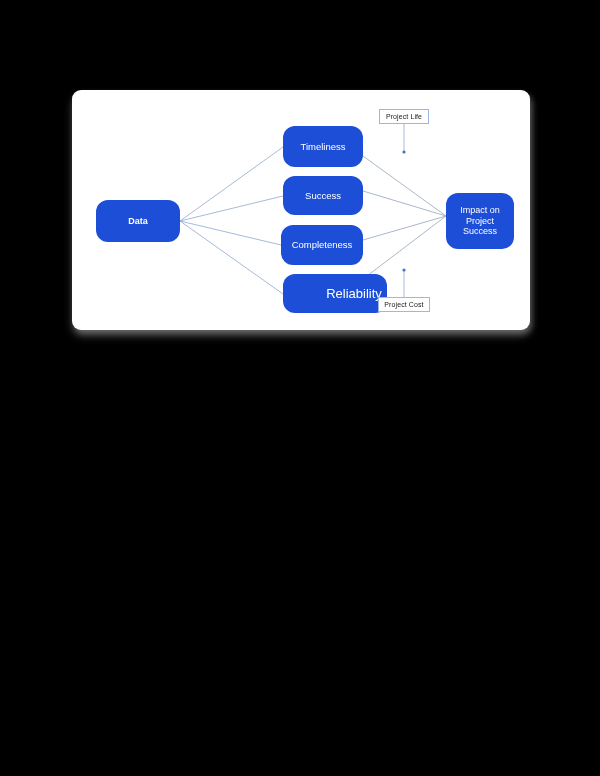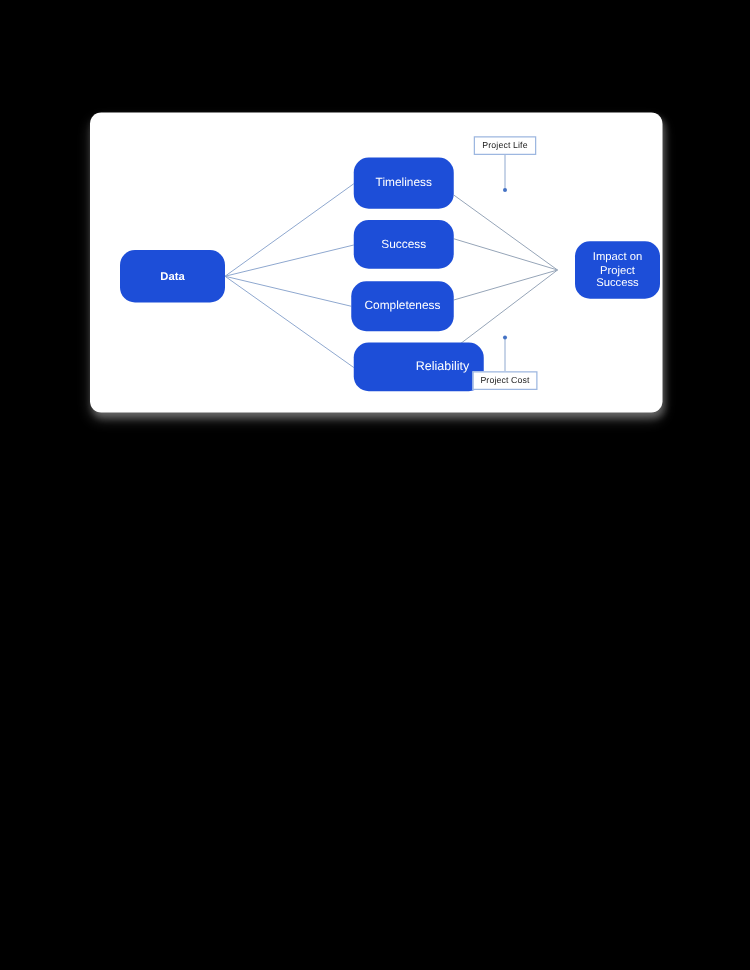--- a/index.html
+++ b/index.html
@@ -92,29 +92,29 @@
     height: 40px;
     font-size: 9.5px;
     align-items: center;
   }
 
   #node-reliability {
     left: 211px;
     top: 184px;
     width: 104px;
     height: 39px;
-    font-size: 10px;
+    font-size: 13px;
     padding-left: 40px;
   }
 
   #node-impact {
-    left: 388px;
+    left: 374px;
     top: 103px;
     width: 68px;
-    height: 46px;
+    height: 56px;
     font-size: 9px;
     text-align: center;
   }
 
   
   .callout {
     position: absolute;
     background: #ffffff;
     border: 1px solid #9DB7E0;
     color: #1a1a1a;

